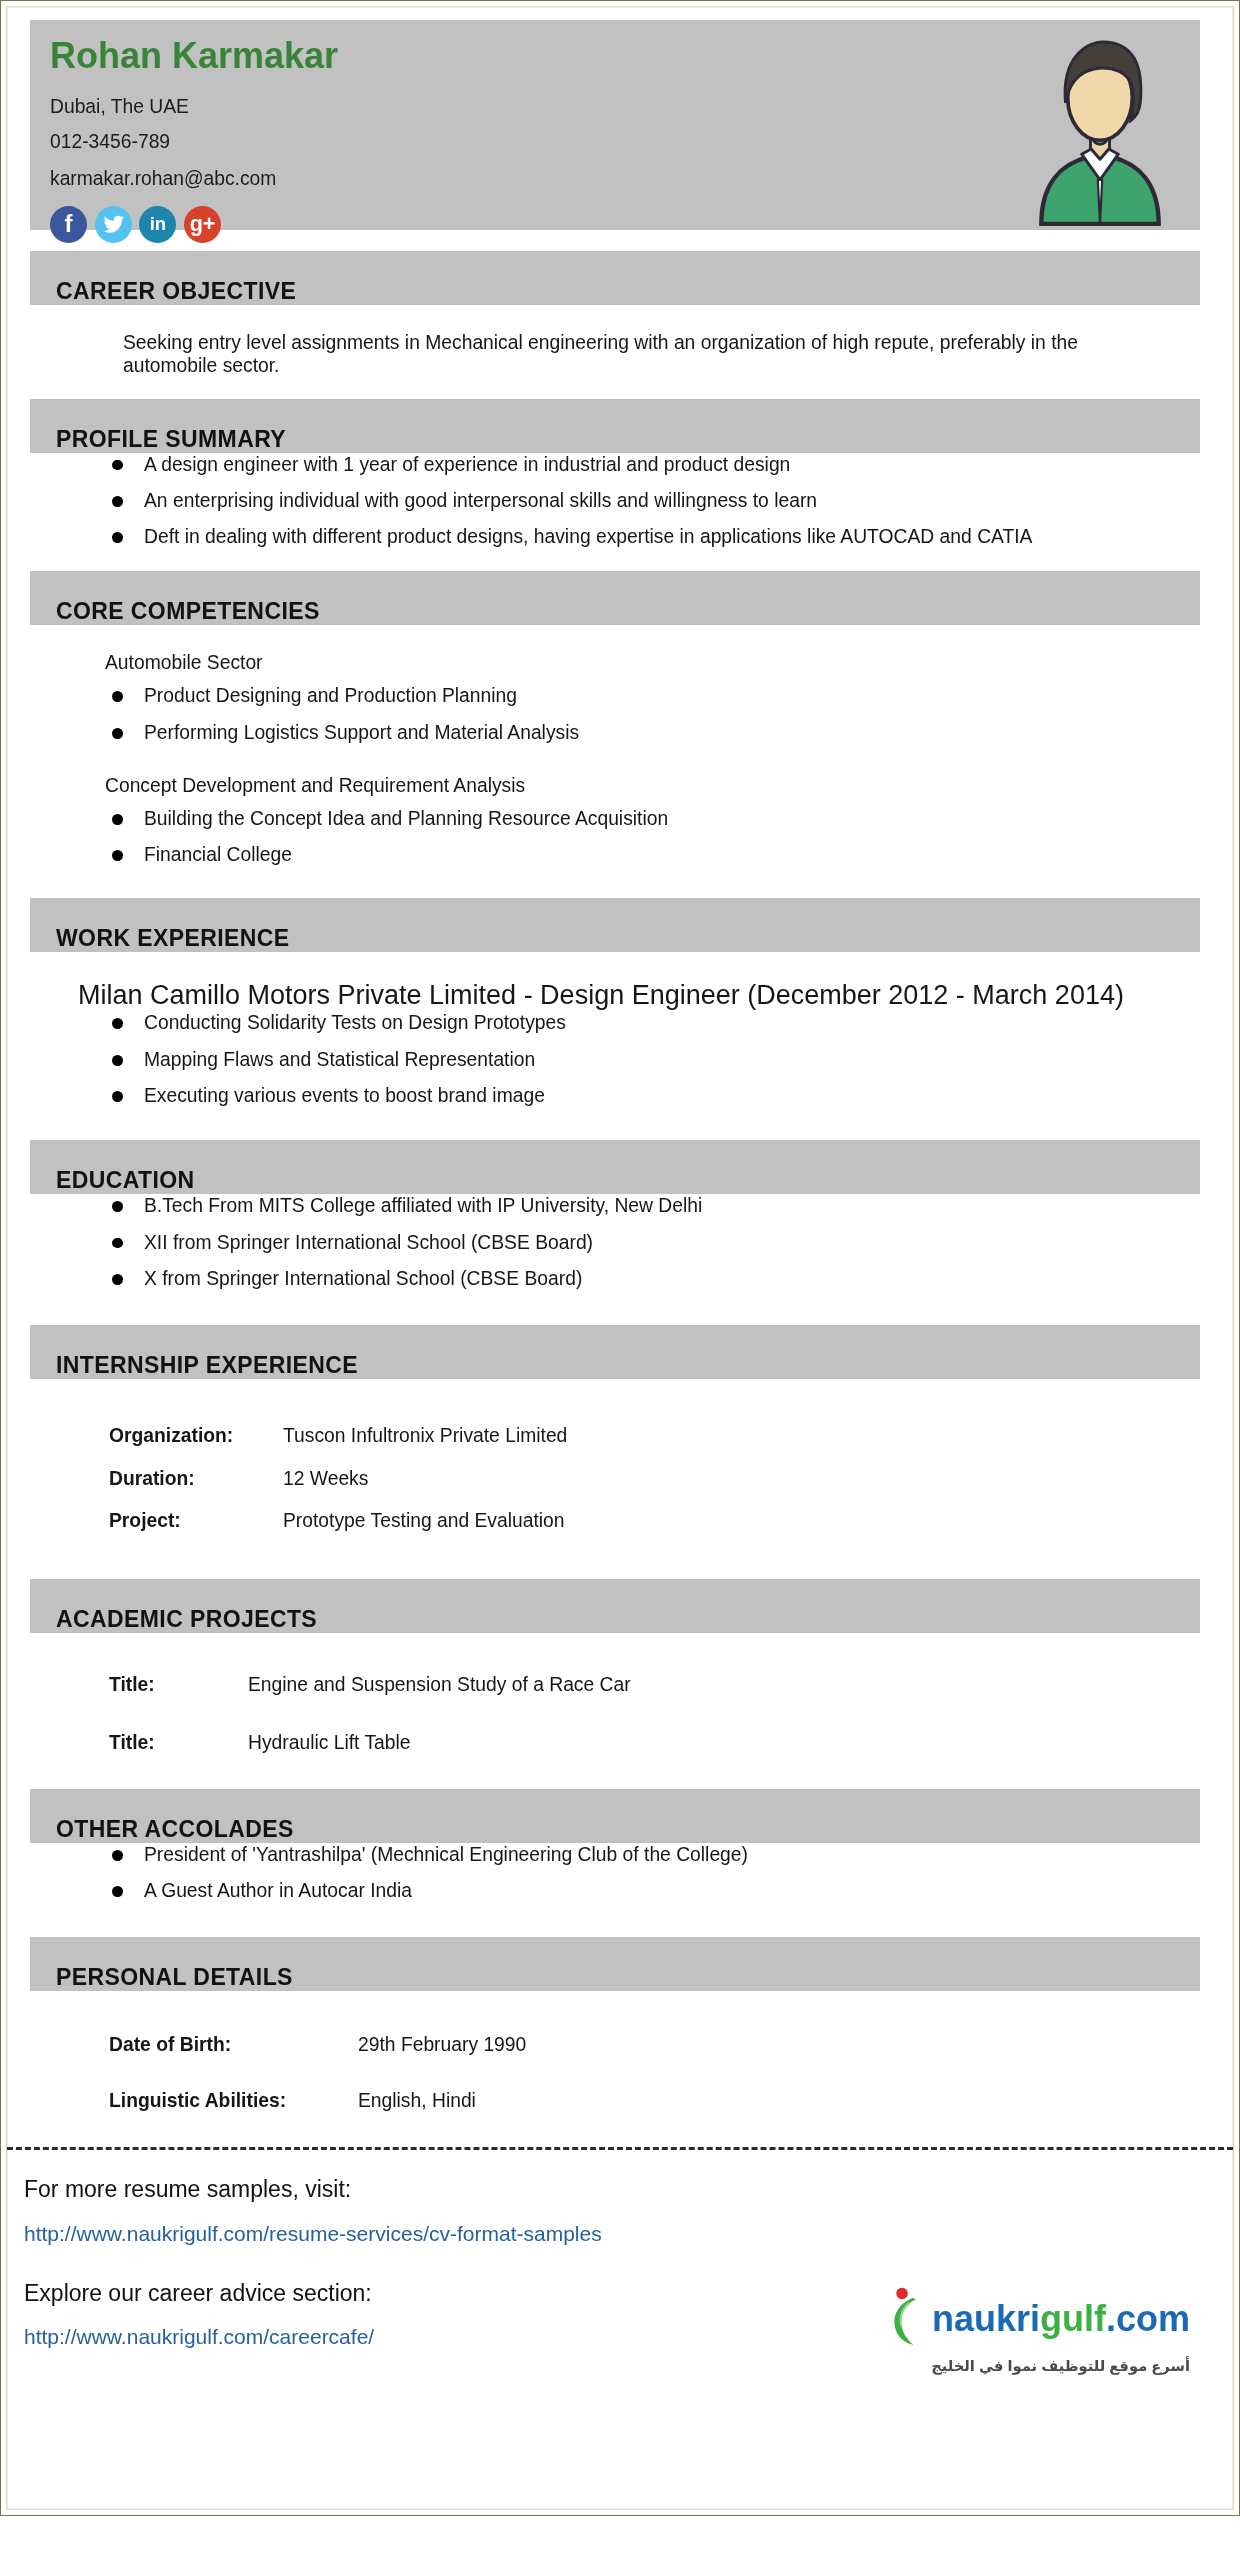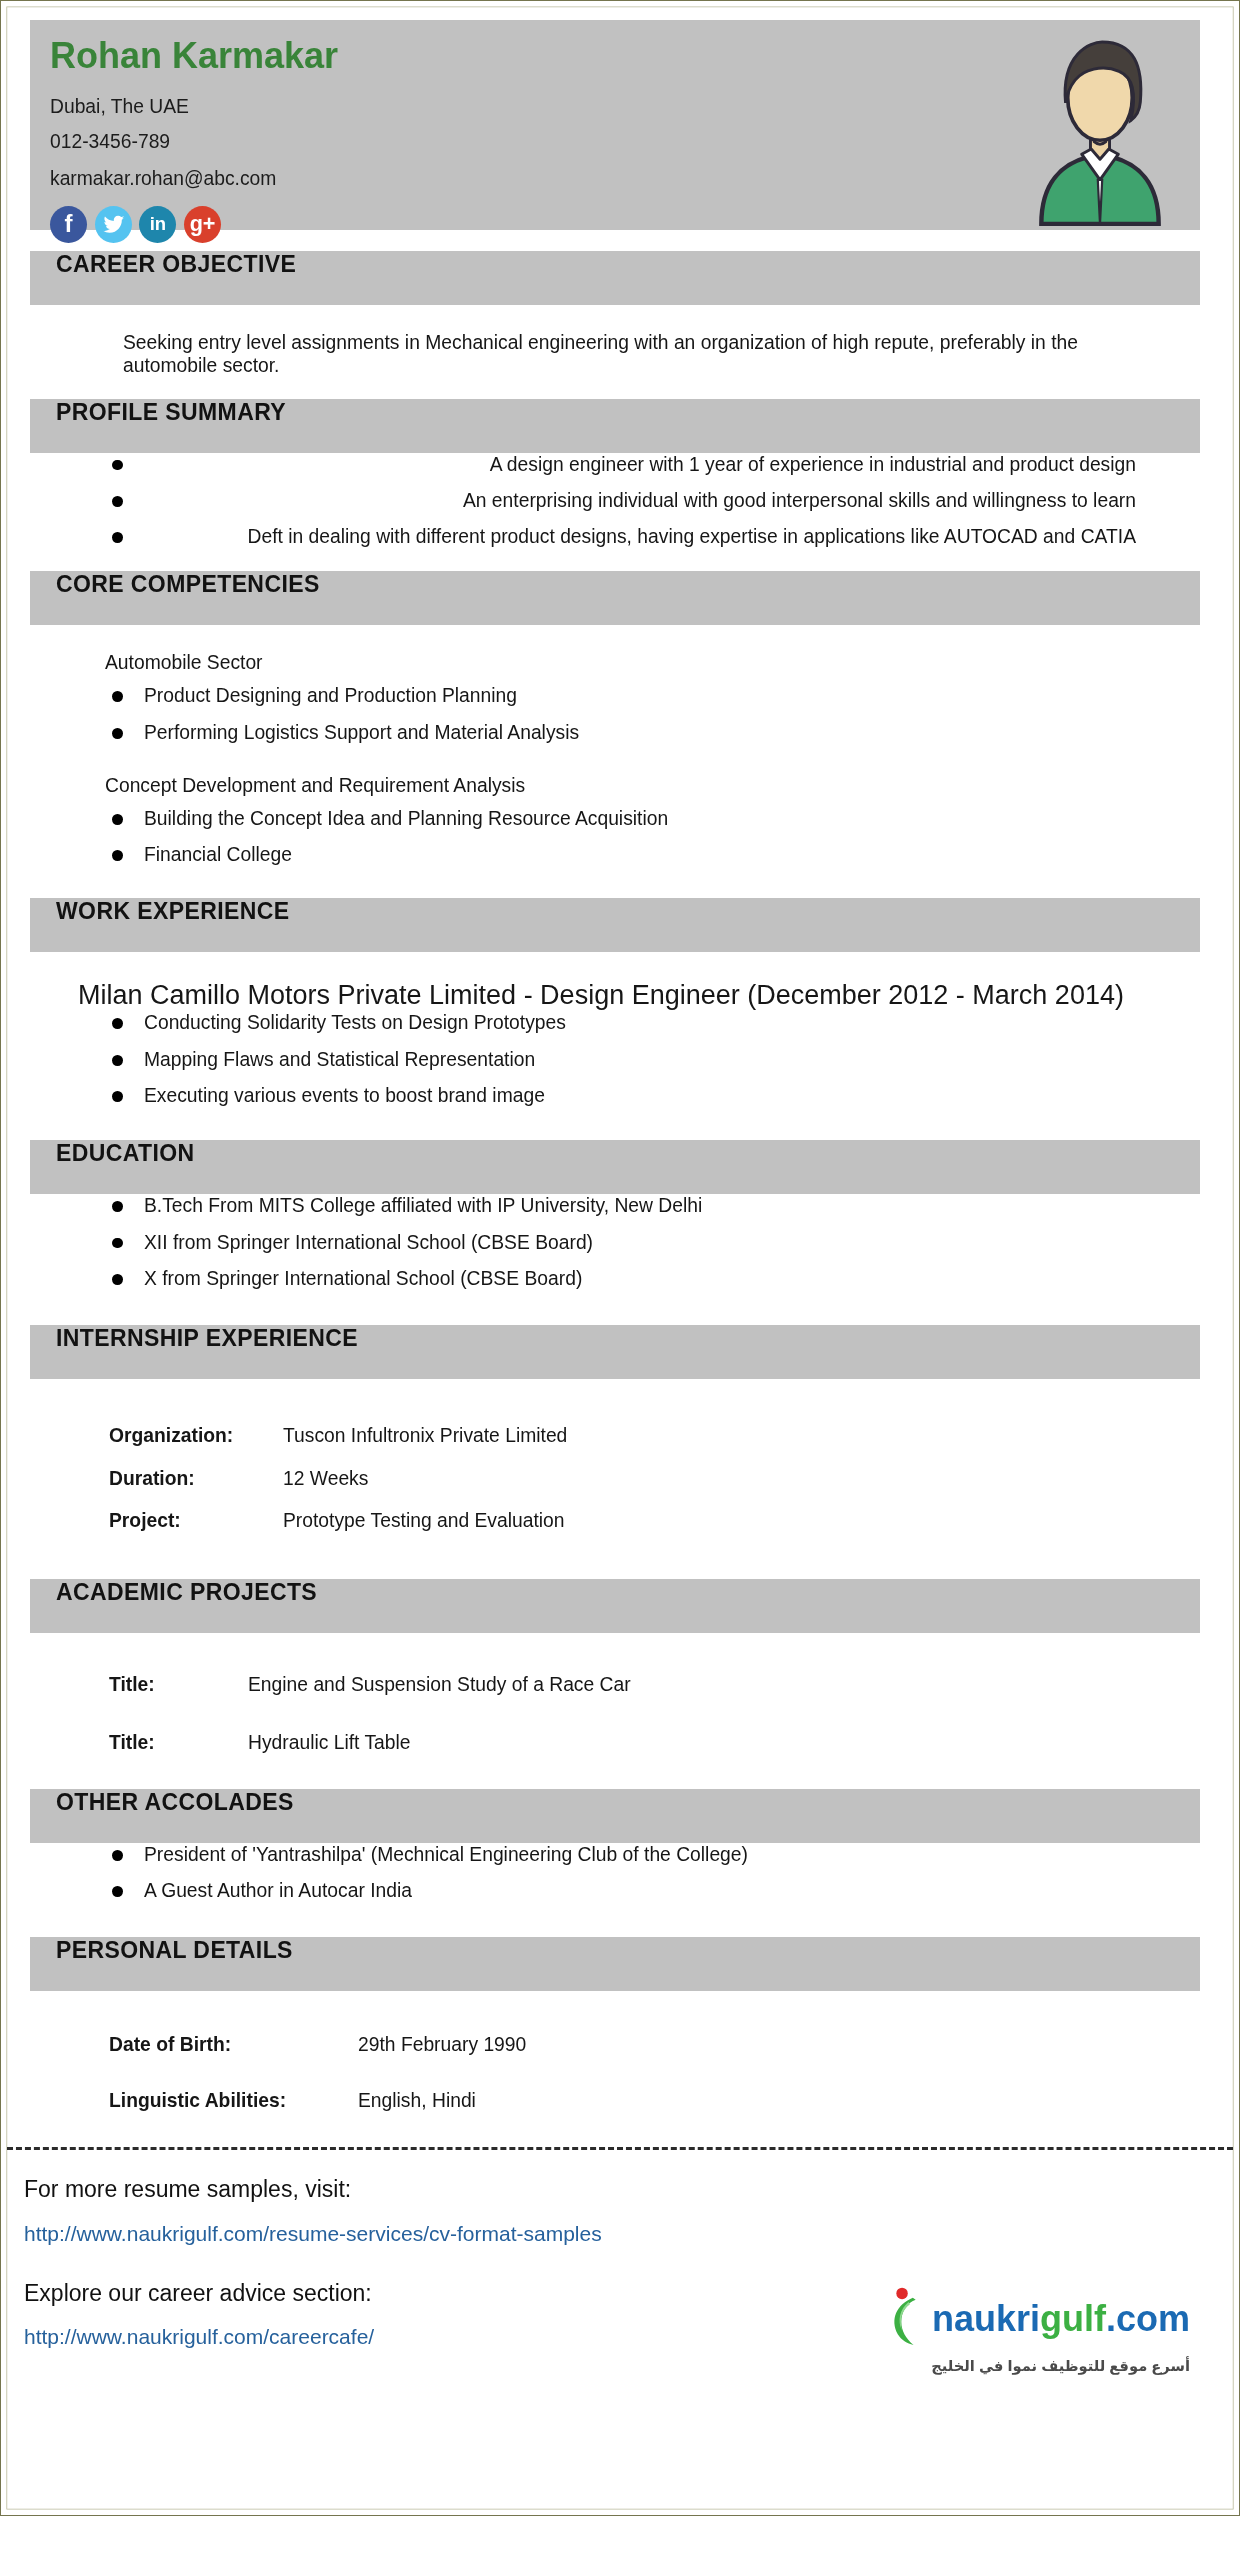--- a/index.html
+++ b/index.html
@@ -23,41 +23,41 @@
   .social-row{display:flex;gap:7.7px;margin-top:16px;}
   .sicon{width:37px;height:37px;border-radius:50%;display:flex;align-items:center;
          justify-content:center;color:#ffffff;font-weight:bold;cursor:pointer;}
   .sicon.fb{background:#3a579d;font-size:24px;}
   .sicon.tw{background:#55c3f0;}
   .sicon.li{background:#1e86ac;font-size:18.5px;}
   .sicon.gp{background:#d9402c;font-size:21.6px;}
   .avatar{position:absolute;top:9.3px;right:23px;width:154px;height:199px;}
 
   
-  .bar{height:54px;background:#c1c1c1;display:flex;align-items:flex-start;
+  .bar{height:54px;background:#c1c1c1;display:flex;align-items:flex-end;
        padding-left:26px;box-sizing:border-box;}
   .bar span{font-size:23px;font-weight:bold;color:#121212;letter-spacing:0.4px;}
   #bar-objective{margin-top:21.6px;}
   #bar-profile{margin-top:21.6px;}
   #bar-core{margin-top:21.6px;}
   #bar-work{margin-top:31px;}
   #bar-education{margin-top:32px;}
   #bar-internship{margin-top:34px;}
   #bar-academic{margin-top:46px;}
   #bar-accolades{margin-top:29px;}
   #bar-personal{margin-top:34px;}
 
   
   .objective-text{font-size:19.3px;line-height:23px;margin:26px 0 0 93px;max-width:961px;}
   ul.bullets{list-style:none;margin:0;padding:0;}
   ul.bullets li{position:relative;padding-left:114px;font-size:19.3px;line-height:24px;
                 margin-bottom:12.4px;}
   ul.bullets li::before{content:"";position:absolute;left:82px;top:7px;width:10.8px;height:10.8px;
                         border-radius:50%;background:#000;}
-  .profile-list{margin-top:31px;text-align:right;}
+  .profile-list{margin-top:31px;}
   .profile-list li{max-width:992px;}
   .core-list{margin-top:7.7px;}
   .core-list li{margin-bottom:10.8px;}
   .work-list{margin-top:21.6px;}
   .work-list li{margin-bottom:10.8px;}
   .edu-list{margin-top:46px;}
   .edu-list li{margin-bottom:21px;}
   .acc-list{margin-top:43px;}
   .acc-list li{margin-bottom:16px;}
   .subhead{font-size:19.3px;line-height:24px;margin:26px 0 9.3px 75px;}

